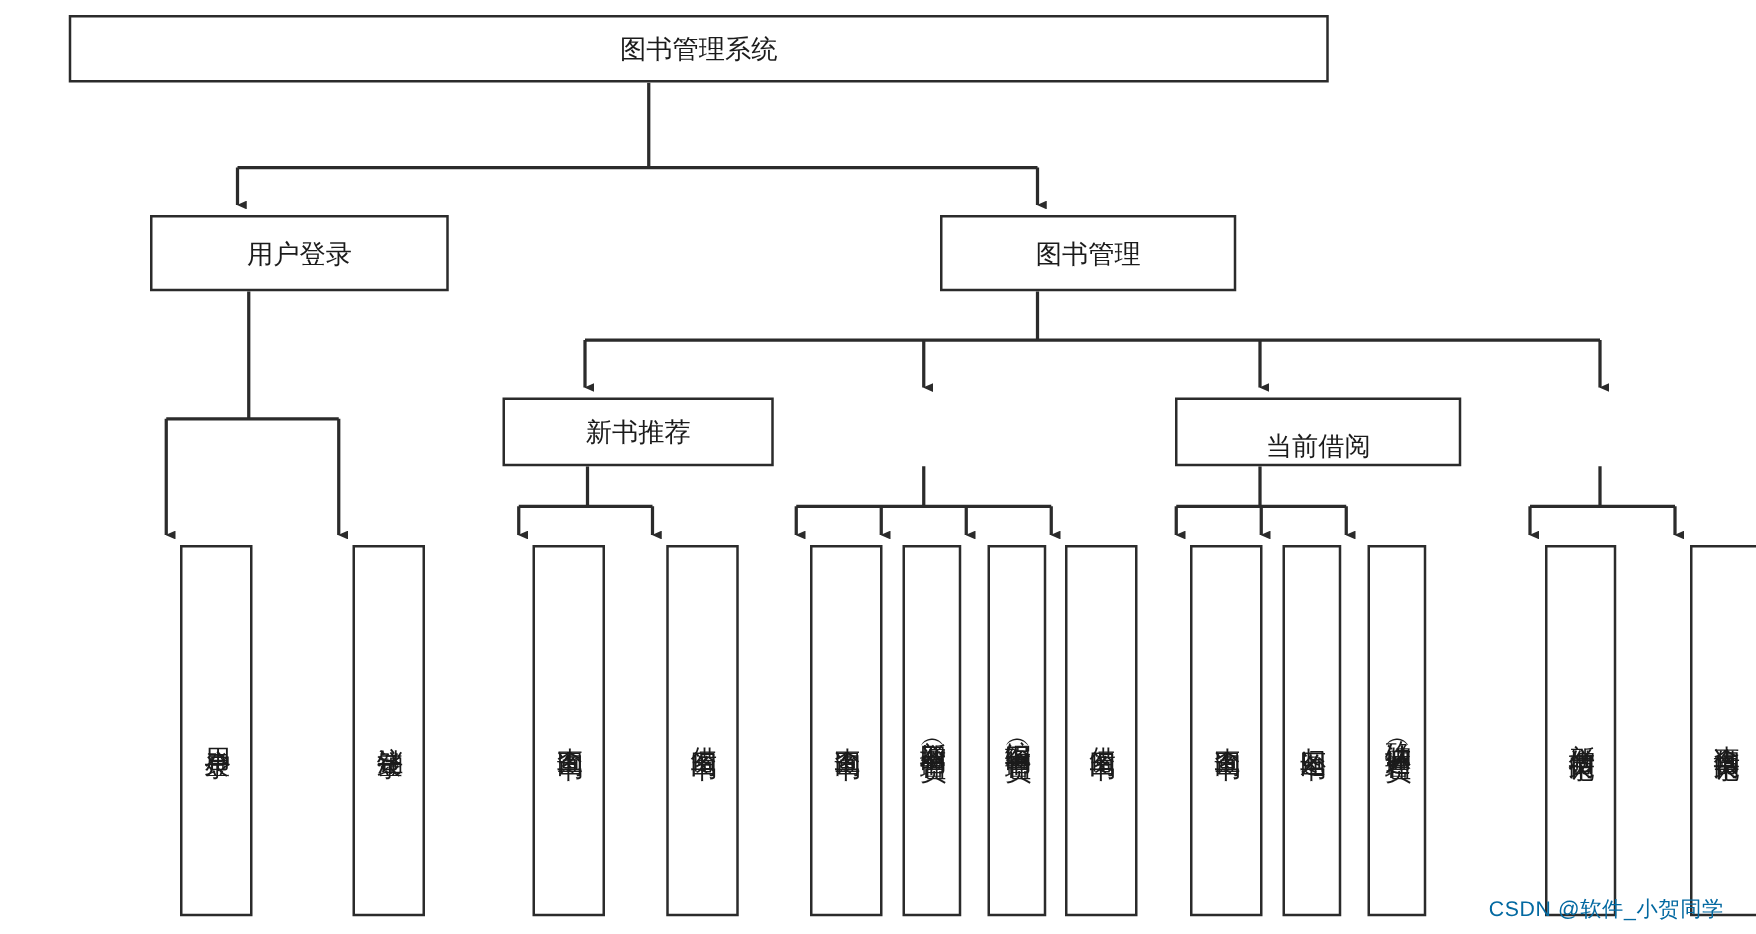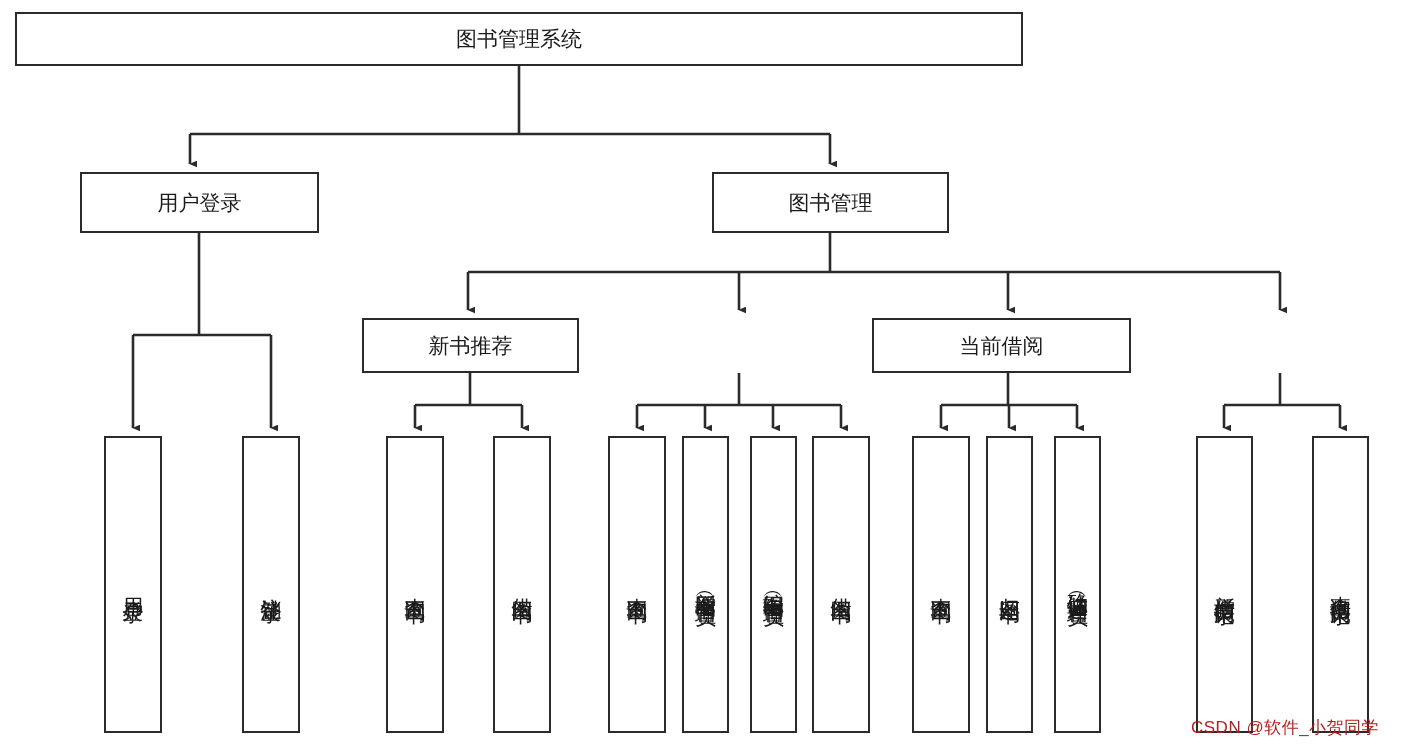--- a/index.html
+++ b/index.html
@@ -19,20 +19,21 @@
   }
   .node {
     position: absolute;
     box-sizing: border-box;
     border: 2px solid #2b2b2b;
     background: #ffffff;
     display: flex;
     align-items: center;
     justify-content: center;
     color: #1b1b1b;
+    margin-left: 40px;
   }
   .node.level-root {
     font-size: 21px;
   }
   .node.level-1 {
     font-size: 21px;
   }
   .node.level-2 {
     font-size: 21px;
   }
@@ -53,21 +54,21 @@
   svg.connectors {
     position: absolute;
     left: 0;
     top: 0;
     width: 1405px;
     height: 747px;
     pointer-events: none;
   }
   .watermark {
     position: absolute;
-    color: #b91c1c;
+    color: #0369a1;
     font-size: 17px;
     white-space: nowrap;
     letter-spacing: 0.5px;
   }
 </style>
 </head>
 <body>
 
 <div id="canvas">
 
@@ -128,21 +129,21 @@
   <div class="node level-1" style="left:80px; top:172px; width:239px; height:61px;">
     <span>用户登录</span>
   </div>
   <div class="node level-1" style="left:712px; top:172px; width:237px; height:61px;">
     <span>图书管理</span>
   </div>
 
   <div class="node level-2" style="left:362px; top:318px; width:217px; height:55px;">
     <span>新书推荐</span>
   </div>
-  <div class="node level-2" style="left:872px; top:318px; width:259px; height:55px;">
+  <div class="node level-2" style="left:900px; top:318px; width:229px; height:55px;align-items:flex-end;">
     <span>当前借阅</span>
   </div>
 
   <div class="node leaf" style="left:104px; top:436px; width:58px; height:297px;">
     <span class="vtext">用户登录</span>
   </div>
   <div class="node leaf" style="left:242px; top:436px; width:58px; height:297px;">
     <span class="vtext">注销登录</span>
   </div>
 

